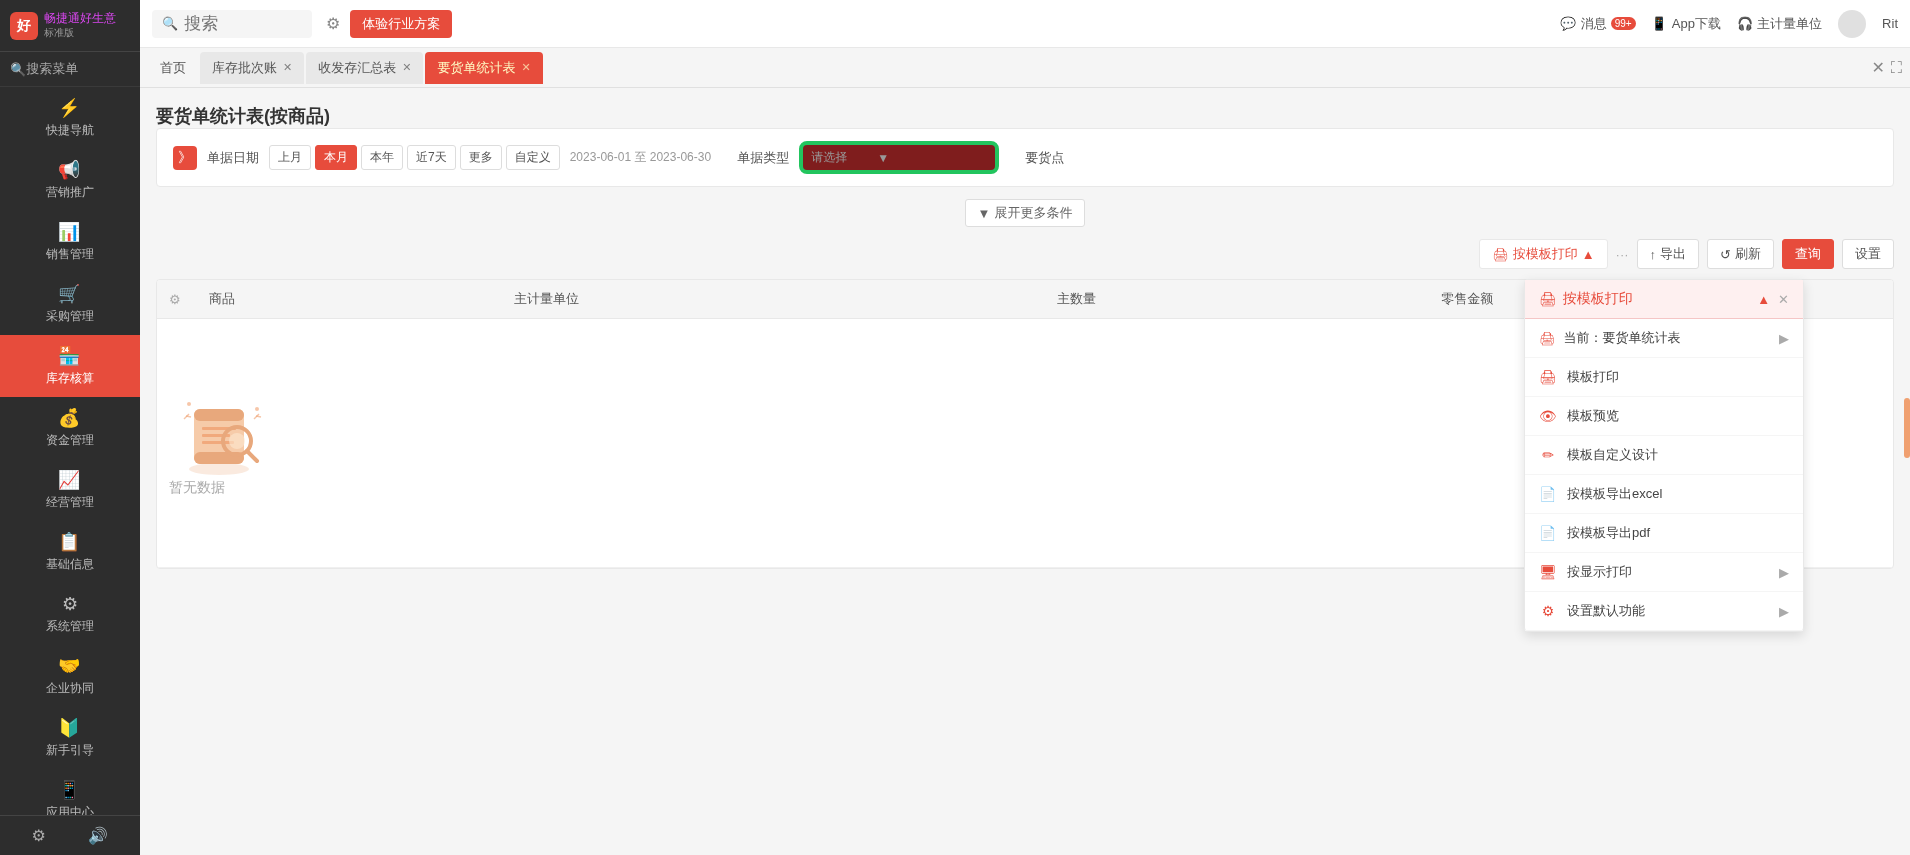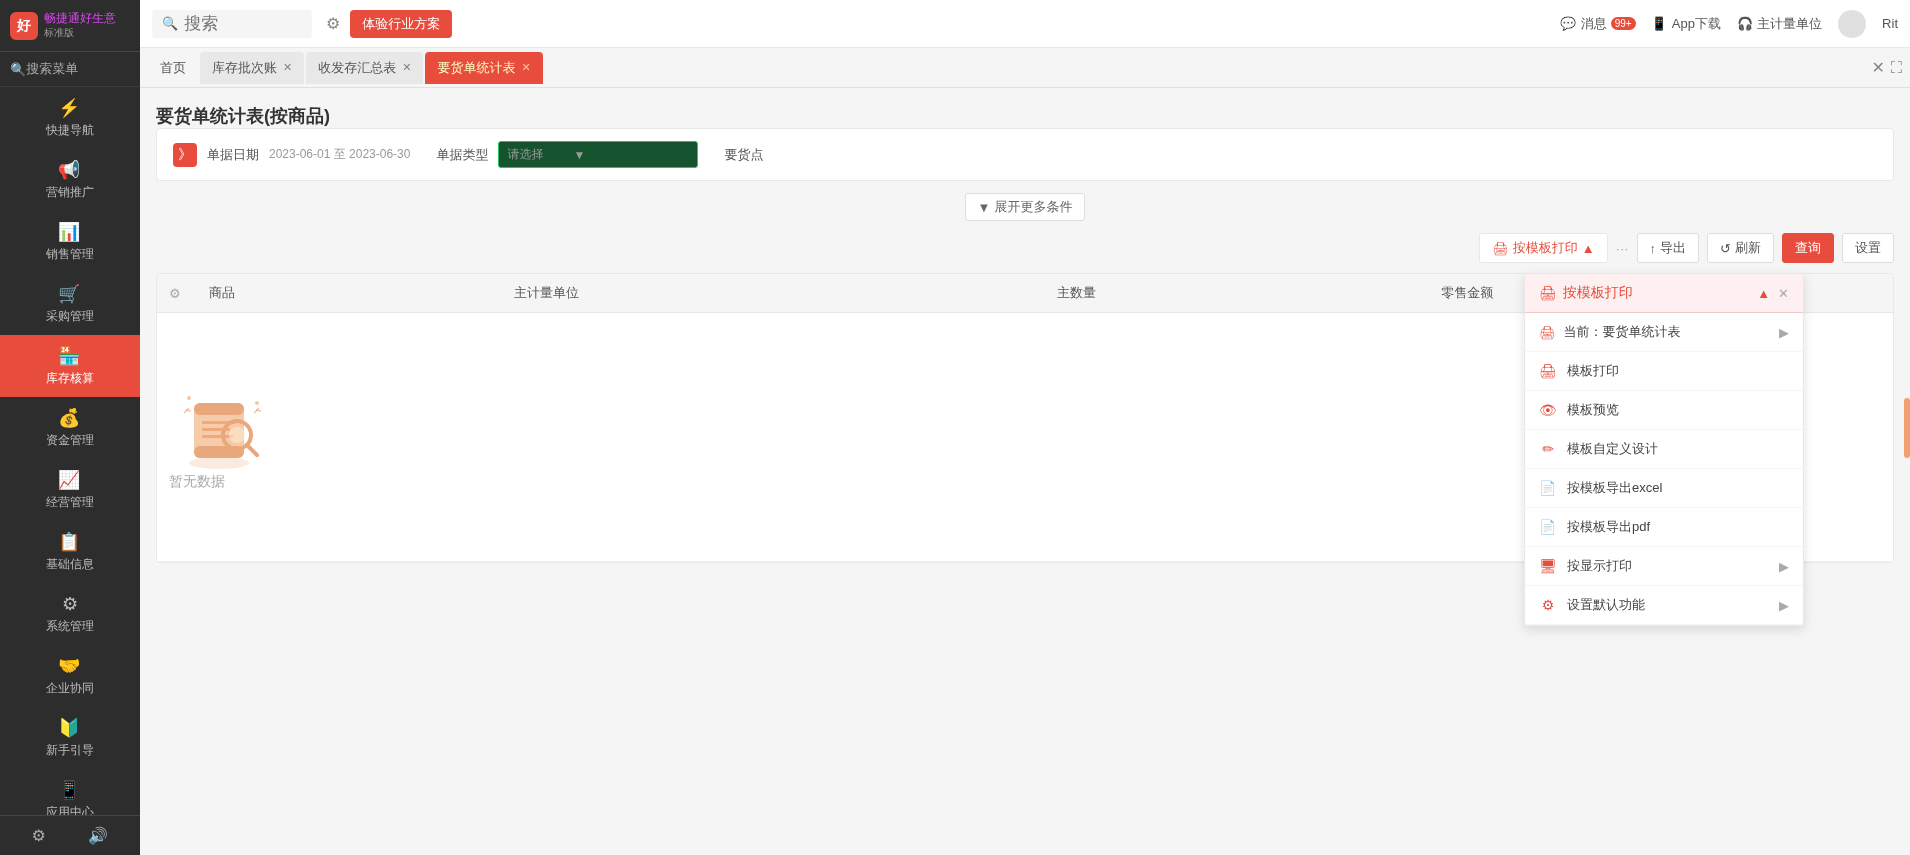--- a/index.html
+++ b/index.html
@@ -237,24 +237,24 @@
     }
     .filter-date-btn.active {
       background: #e74c3c;
       color: white;
       border-color: #e74c3c;
     }
     .filter-date-range { font-size: 12px; color: #999; }
     .filter-type-select {
       display: flex;
       align-items: center;
-      border: 1px solid #22c55e;
-      border-radius: 3px;
+      border: 4px solid #22c55e;
+      border-radius: 8px;
       padding: 4px 8px;
-      background: #14532d;
+      background: #7f1d1d;
       gap: 30px;
       cursor: pointer;
       min-width: 200px;
     }
     .filter-type-select span { font-size: 12px; color: #999; }
     .expand-more-btn {
       display: flex;
       align-items: center;
       gap: 4px;
       color: #666;
@@ -549,20 +549,28 @@
       <span class="tabs-controls-btn">⛶</span>
     </div>
   </div>
 
   <div class="page-content">
     <div class="page-title">要货单统计表(按商品)</div>
 
     <div class="filter-bar">
       <button class="filter-expand-btn">》</button>
       <span class="filter-label">单据日期</span>
+      <div class="filter-date-group">
+        <button class="filter-date-btn">上月</button>
+        <button class="filter-date-btn active">本月</button>
+        <button class="filter-date-btn">本年</button>
+        <button class="filter-date-btn">近7天</button>
+        <button class="filter-date-btn">更多</button>
+        <button class="filter-date-btn">自定义</button>
+      </div>
       <span class="filter-date-range">2023-06-01 至 2023-06-30</span>
 
       <span class="filter-label" style="margin-left:16px;">单据类型</span>
       <div class="filter-type-select">
         <span>请选择</span>
         <span>▼</span>
       </div>
 
       <span class="filter-label" style="margin-left:16px;">要货点</span>
     </div>

